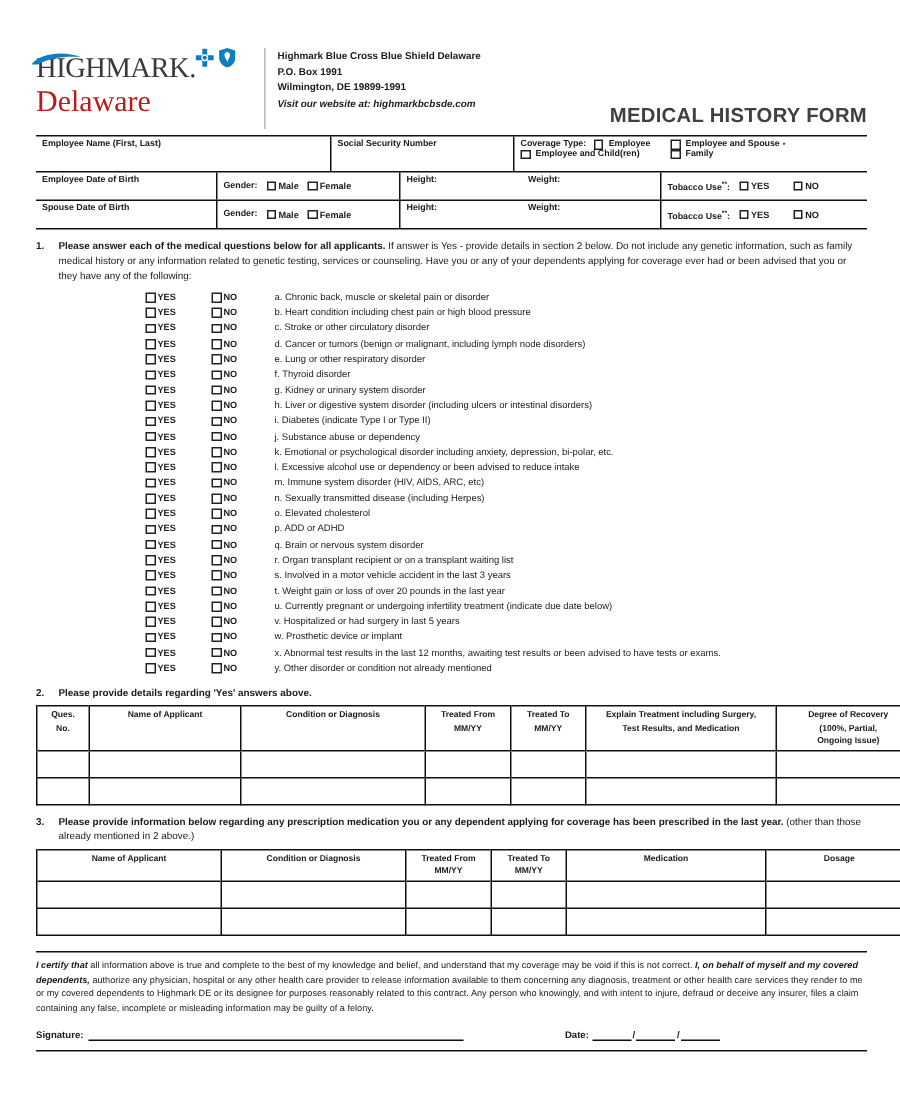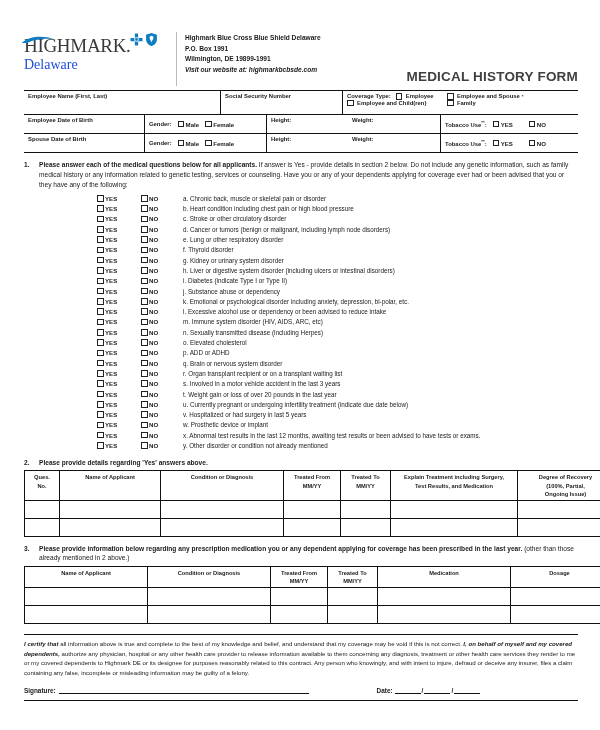--- a/index.html
+++ b/index.html
@@ -45,22 +45,22 @@
     font-family: "Liberation Serif", serif;
     font-size: 19px;
     letter-spacing: -0.3px;
     color: #3a3a3a;
     line-height: 1;
     position: relative;
     display: inline-block;
   }
   .logo-sub {
     font-family: "Liberation Serif", serif;
-    font-size: 14px;
-    color: #1d4ed8;
+    font-size: 20px;
+    color: #b91c1c;
     line-height: 1.15;
     margin-top: 1px;
   }
   .swoosh {
     position: absolute;
     left: -3px;
     top: -5px;
     width: 34px;
     height: 12px;
     overflow: hidden;

